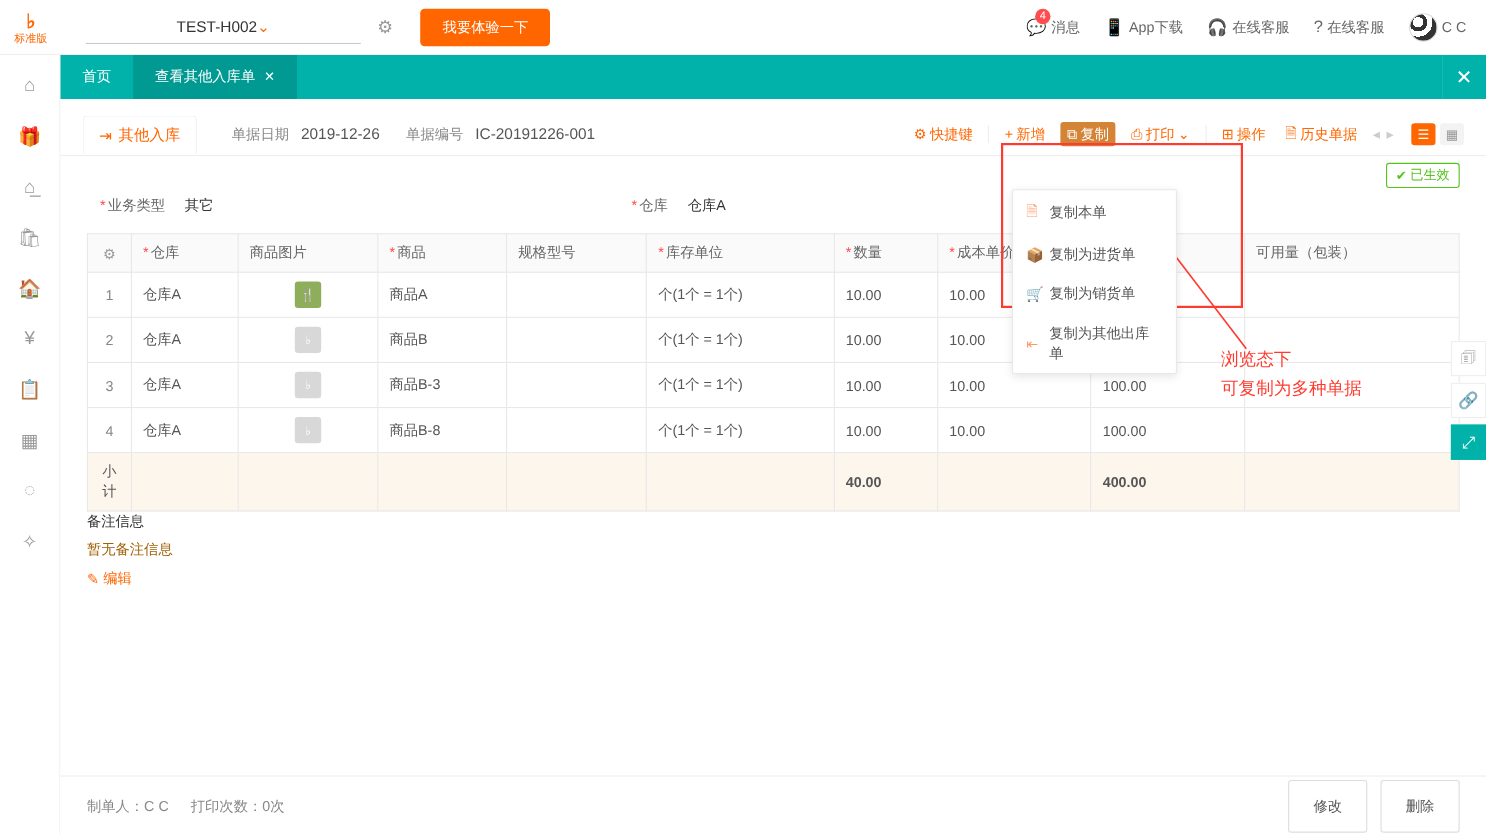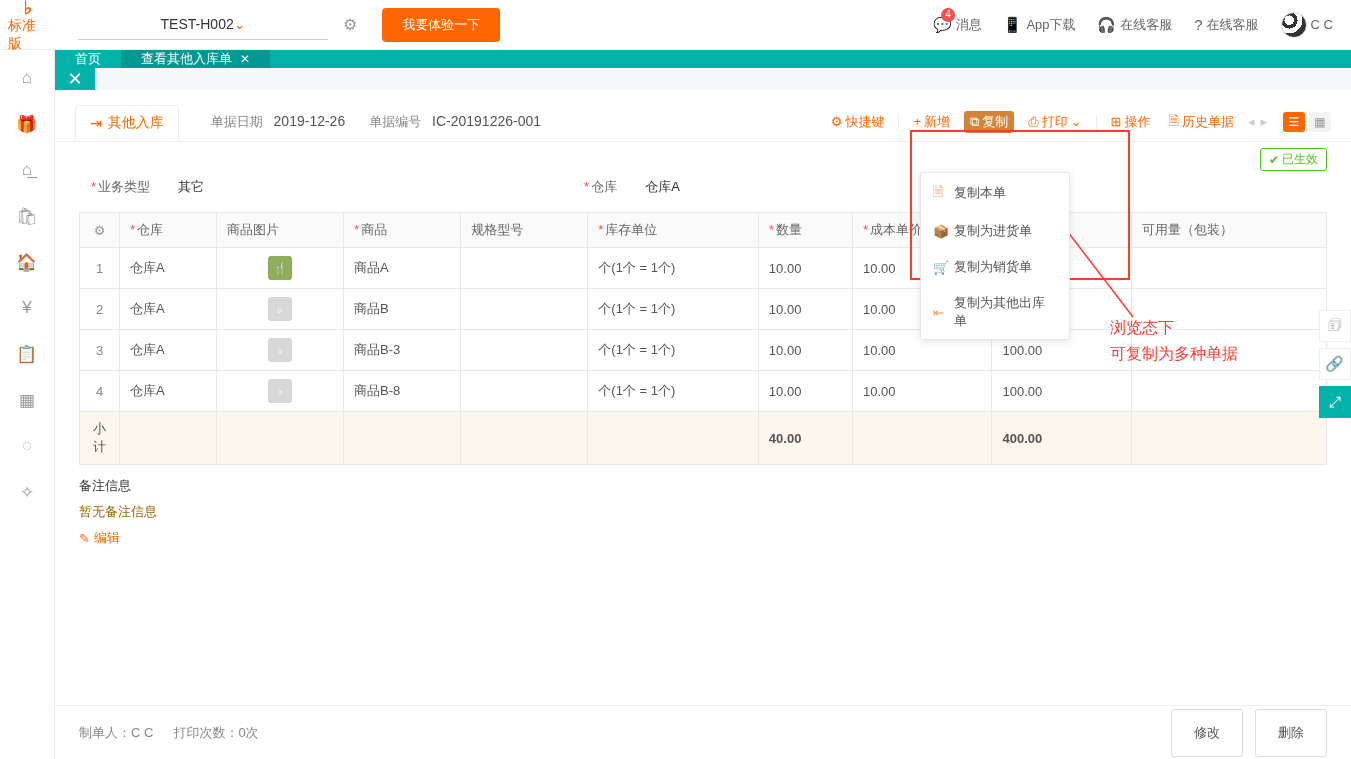--- a/index.html
+++ b/index.html
@@ -3,21 +3,21 @@
 <meta charset="utf-8">
 <style>
 * { margin: 0; padding: 0; box-sizing: border-box; font-family: "Microsoft YaHei", -apple-system, sans-serif; }
 body { background: #fff; font-size: 13px; color: #333; overflow: hidden; }
 .app { display: flex; flex-direction: column; height: 759px; width: 1351px; }
 
 
 .topbar { height: 50px; display: flex; align-items: center; padding: 0 8px; border-bottom: 1px solid #eee; }
 .logo { width: 40px; display: flex; flex-direction: column; align-items: center; justify-content: center; }
 .logo-icon { color: #ff6600; font-size: 18px; font-weight: bold; }
-.logo-text { color: #ff6600; font-size: 14px; margin-top: -2px; }
+.logo-text { color: #ff6600; font-size: 10px; margin-top: -2px; }
 .org-select { margin-left: 30px; width: 250px; height: 30px; border-bottom: 1px solid #ccc; display: flex; align-items: center; justify-content: center; font-size: 14px; color:#333; }
 .org-select .chev { color: #ff6600; font-size: 14px; }
 .gear-top { margin-left: 15px; color: #999; font-size: 16px; cursor:pointer; }
 .btn-try { margin-left: 25px; background: #ff6600; color: #fff; border: none; border-radius: 4px; padding: 8px 20px; font-size: 13px; cursor:pointer; }
 .topbar-right { margin-left: auto; display: flex; align-items: center; gap: 22px; padding-right: 10px; }
 .top-item { display: flex; align-items: center; gap: 4px; color: #666; font-size: 13px; position: relative; cursor:pointer; }
 .top-item .ico { font-size: 15px; }
 .badge-red { position: absolute; top: -8px; left: 8px; background: #ff4d4f; color: #fff; border-radius: 8px; font-size: 10px; min-width: 14px; height: 14px; display:flex; align-items:center; justify-content:center; padding:0 3px;}
 .avatar { width: 26px; height: 26px; border-radius: 50%; background: radial-gradient(circle at 30% 30%, #fff 0%, #fff 20%, #333 20%, #333 35%, #fff 35%, #fff 55%, #333 55%); border:1px solid #ddd; }
 .user-name { color:#666; }
@@ -26,21 +26,21 @@
 .main { flex: 1; display: flex; min-height: 0; }
 
 
 .sidebar { width: 55px; background: #fff; border-right: 1px solid #eee; display: flex; flex-direction: column; align-items: center; padding-top: 18px; gap: 26px; }
 .side-icon { width: 20px; height: 20px; color: #999; display: flex; align-items:center; justify-content:center; font-size:17px; cursor:pointer; }
 
 
 .content { flex: 1; display: flex; flex-direction: column; min-width: 0; background:#f5f7f9; }
 
 
-.tabbar-row { display: flex; flex-direction: column; }
+.tabbar-row { display: flex; }
 .tabbar { height: 40px; background: #00b2a9; display: flex; align-items: stretch; flex:1; }
 .tab { padding: 0 20px; display: flex; align-items: center; color: #fff; font-size: 13px; cursor:pointer; gap:8px; }
 .tab.active { background: #009a92; }
 .tab .close { font-size: 12px; }
 .tabbar-close { width: 40px; background:#00b2a9; color:#fff; display:flex; align-items:center; justify-content:center; font-size:18px; cursor:pointer; }
 
 
 .page-wrap { flex:1; padding: 0 0 0 0; display:flex; flex-direction:column; min-height:0; }
 .page { margin:0; background:#fff; flex:1; display:flex; flex-direction:column; min-height:0; }
 
@@ -62,41 +62,41 @@
 .vt.active { background:#ff6600; color:#fff; }
 .vt.inactive { background:#f3f3f3; color:#999;}
 
 
 .highlight-box { position:absolute; border:2px solid #ff3b30; pointer-events:none; }
 
 
 .form-area { padding: 12px 24px 8px 24px; position:relative; }
 .status-badge { position:absolute; right:24px; top:6px; border:1px solid #52c41a; color:#52c41a; border-radius:3px; font-size:12px; padding:2px 8px; display:flex; align-items:center; gap:3px;}
 .form-row { display:flex; gap:80px; margin-top:24px; font-size:13px; }
-.form-field { display:flex; align-items:flex-end; gap:28px;}
+.form-field { display:flex; align-items:flex-end; gap:18px;}
 .req { color:#ff4d4f; margin-right:2px;}
 .form-field .lbl { color:#666; }
 .form-field .val { color:#333; }
 
 
 .tbl-wrap { padding: 8px 24px 0 24px; }
 table { width:100%; border-collapse:collapse; font-size:13px; }
 th, td { border:1px solid #e8e8e8; padding:8px 10px; text-align:left; color:#555; }
 th { background:#fafafa; font-weight:normal; color:#666; }
 th .req { color:#ff4d4f; }
 .th-gear { width:40px; text-align:center; color:#999;}
 .td-idx { text-align:center; color:#888; width:40px;}
 .img-cell { display:flex; align-items:center; justify-content:center; }
 .img-thumb { width:24px; height:24px; border-radius:3px; background:#8fae5c; color:#fff; display:flex; align-items:center; justify-content:center; font-size:11px;}
 .img-thumb.gray { background:#d8d8d8; color:#fff;}
 tr.subtotal td { background:#fdf6ec; font-weight:bold; color:#555;}
 tr.subtotal td.lbl { text-align:center; font-weight:normal;}
 
 
-.remarks { padding:12px 24px; font-size:13px;}
+.remarks { padding:0 24px; font-size:13px;}
 .remarks .title { color:#333; margin-bottom:8px;}
 .remarks .empty { color:#a16207; margin-bottom:8px;}
 .remarks .edit { color:#ff6600; display:flex; align-items:center; gap:4px; cursor:pointer;}
 
 
 .dropdown { position:absolute; background:#fff; border:1px solid #e8e8e8; box-shadow:0 2px 8px rgba(0,0,0,.1); border-radius:2px; width:150px; z-index:20;}
 .dropdown .item { padding:9px 12px; display:flex; align-items:center; gap:7px; font-size:13px; color:#555; cursor:pointer;}
 .dropdown .ico { color:#ff9966; font-size:13px; width:14px;}
 
 

